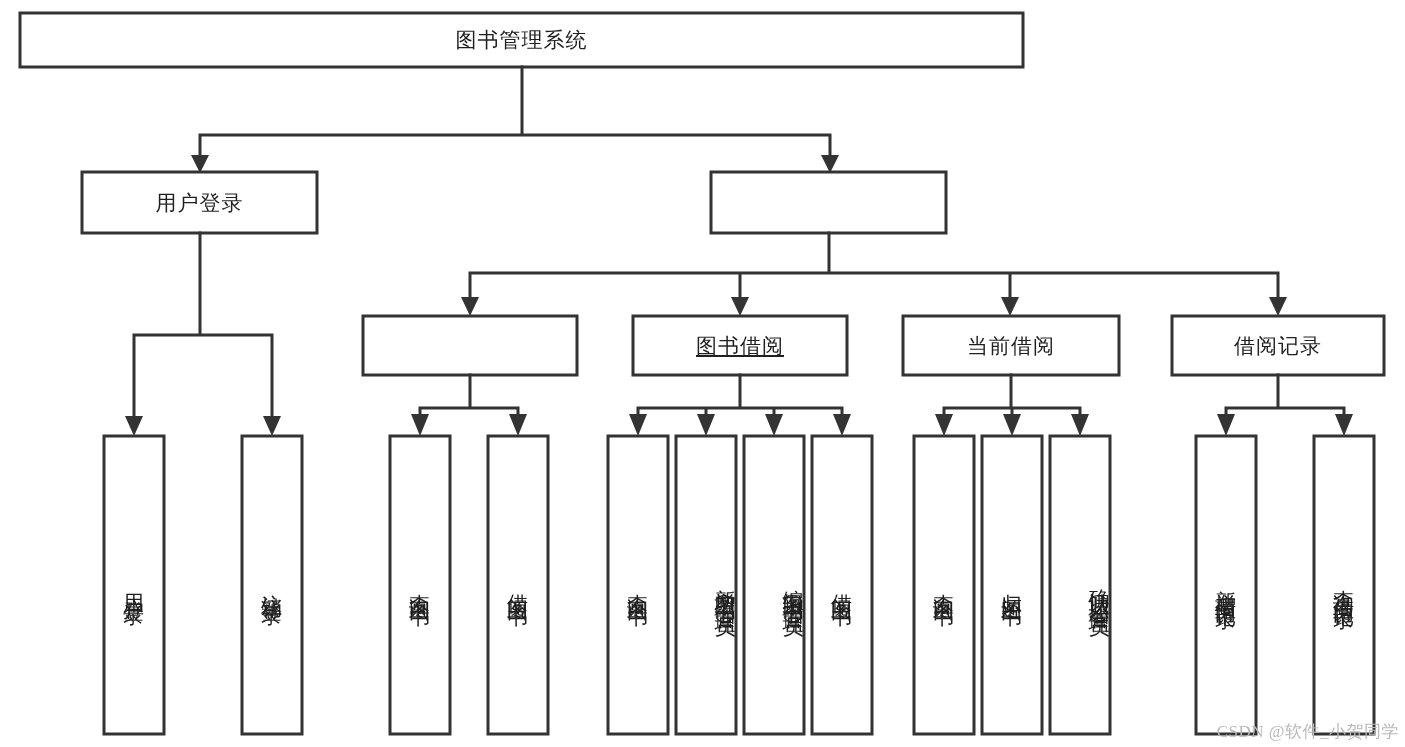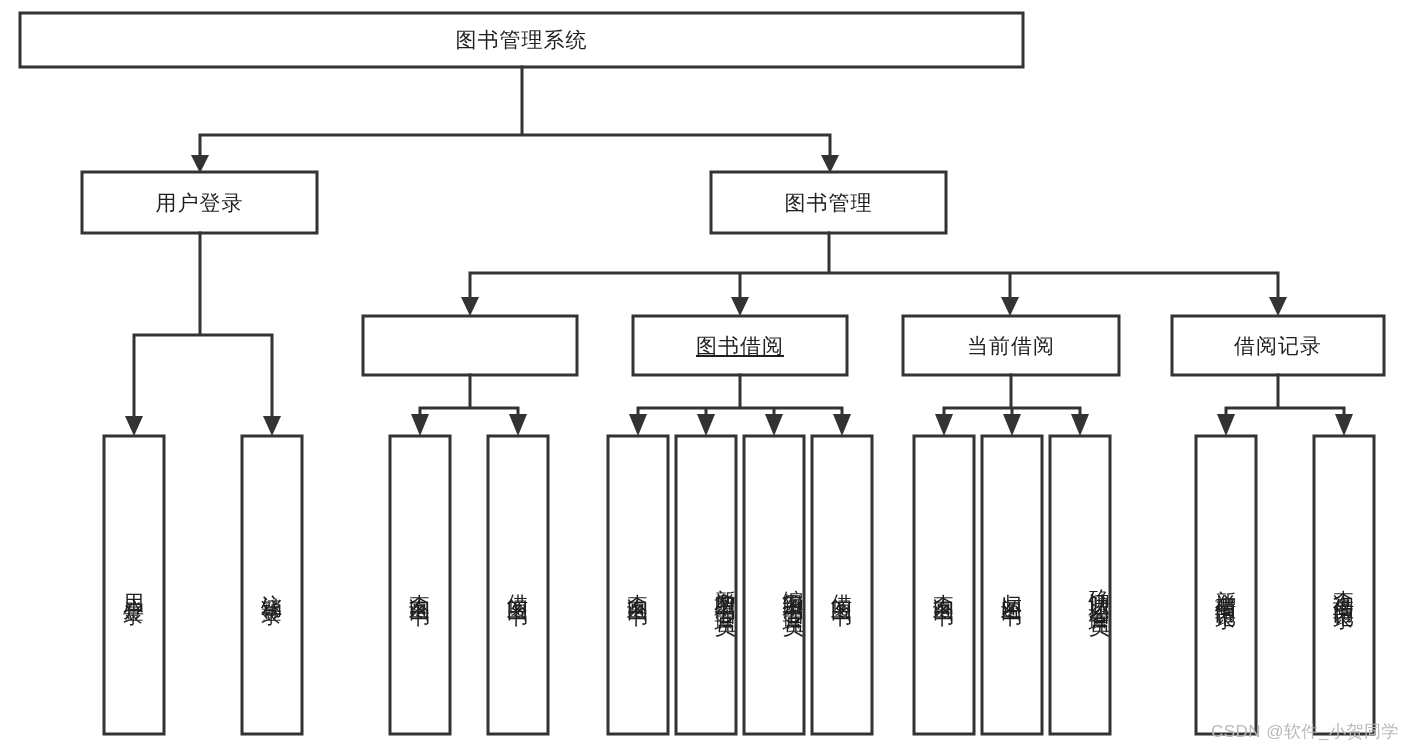--- a/index.html
+++ b/index.html
@@ -66,20 +66,21 @@
     pointer-events: none;
   }
   .watermark {
     position: absolute;
     right: 6px;
     bottom: 4px;
     font-size: 17px;
     color: #b9b9b9;
     letter-spacing: 0.5px;
     white-space: nowrap;
+    font-family: Liberation Serif, serif;
   }
 </style>
 </head>
 <body>
 
 <div id="diagram-root">
 
   <svg id="tree-svg" viewBox="0 0 1405 747">
 
     <rect class="node-rect" x="20" y="13" width="1003" height="54"></rect>
@@ -154,21 +155,20 @@
     <g>
       <path class="edge-line" d="M 1278 375 L 1278 408 M 1226 408 L 1344 408 M 1226 408 L 1226 420 M 1344 408 L 1344 420"></path>
       <polygon class="arrow-head" points="1217,414 1235,414 1226,436"></polygon>
       <polygon class="arrow-head" points="1335,414 1353,414 1344,436"></polygon>
     </g>
   </svg>
 
   <div class="node-label-h" style="left:20px; top:13px; width:1003px; height:54px;">图书管理系统</div>
 
   <div class="node-label-h" style="left:82px; top:172px; width:235px; height:61px;">用户登录</div>
-  <div class="node-label-h" style="left:711px; top:172px; width:235px; height:61px;">图书管理</div>
 
   <div class="node-label-h" style="left:633px; top:316px; width:214px; height:59px;text-decoration:underline;">图书借阅</div>
   <div class="node-label-h" style="left:1172px; top:316px; width:212px; height:59px;">借阅记录</div>
   <div class="node-label-h" style="left:903px; top:316px; width:216px; height:59px;">当前借阅</div>
 
   <div class="node-label-v" style="left:104px; top:436px; width:60px; height:298px;">用户登录</div>
   <div class="node-label-v" style="left:242px; top:436px; width:60px; height:298px;">注销登录</div>
 
   <div class="node-label-v" style="left:390px; top:436px; width:60px; height:298px;">查询图书</div>
   <div class="node-label-v" style="left:488px; top:436px; width:60px; height:298px;">借阅图书</div>

